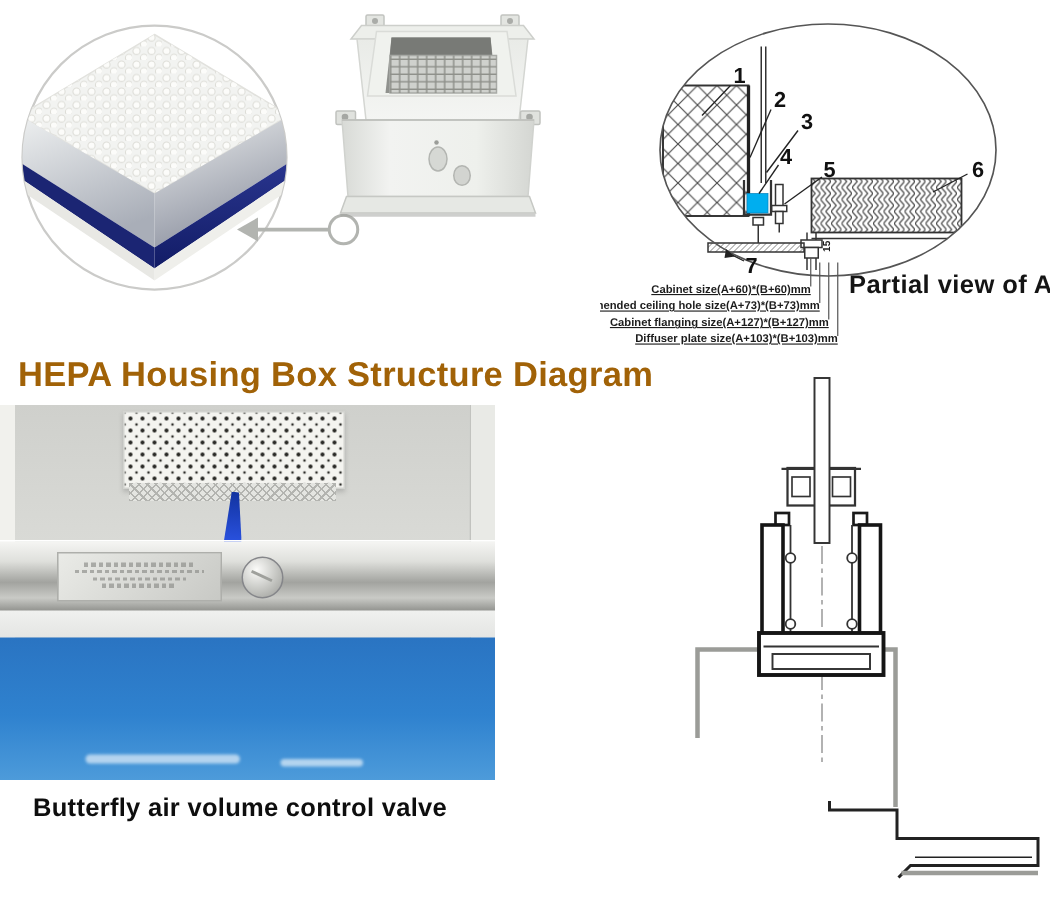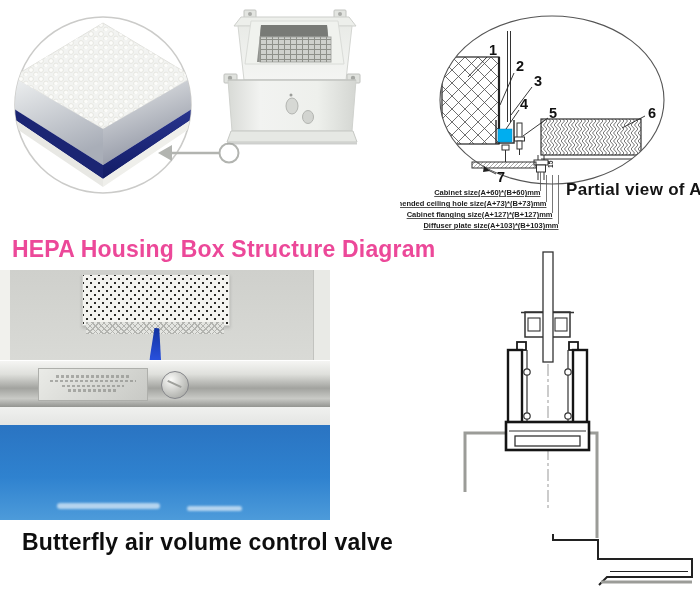--- a/index.html
+++ b/index.html
@@ -1,20 +1,20 @@
 <!DOCTYPE html>
 <html><head>
 <meta charset="utf-8">
 <style>
   html,body{margin:0;padding:0;background:#ffffff;}
   body{width:700px;height:600px;position:relative;overflow:hidden;
        font-family:"Liberation Sans", sans-serif;}
   .abs{position:absolute;}
-  .page-title{font-size:23px;font-weight:800;color:#ec4899;letter-spacing:.2px;white-space:nowrap;}
-  .valve-caption{font-size:23px;font-weight:600;color:#0e0e0e;letter-spacing:.2px;white-space:nowrap;}
+  .page-title{font-size:23px;font-weight:800;color:#a16207;letter-spacing:.2px;white-space:nowrap;}
+  .valve-caption{font-size:17px;font-weight:600;color:#0e0e0e;letter-spacing:.2px;white-space:nowrap;}
   svg text{font-family:"Liberation Sans", sans-serif;}
   .callout{font-size:14.5px;font-weight:600;fill:#111;}
   .dimlabel{font-size:7.5px;font-weight:700;fill:#1c1c1c;text-decoration:underline;}
   .pview-caption{font-size:17px;font-weight:600;fill:#141414;letter-spacing:.3px;}
   .dim15{font-size:6.8px;font-weight:700;fill:#1c1c1c;}
   
   .valve-photo{left:0;top:270;width:330px;height:250px;overflow:hidden;
      background:linear-gradient(180deg,#cfd0cc,#dadbd7 40%,#d3d4d0);}
   .vp-left-strip{left:0;top:0;width:10px;height:250px;background:#f1f1ed;}
   .vp-right-strip{left:313px;top:0;width:17px;height:250px;background:#e9eae6;border-left:1px solid #c2c3bf;}

